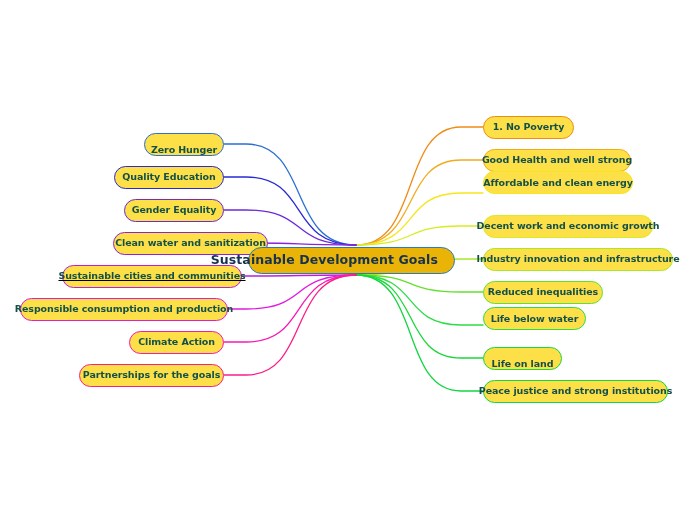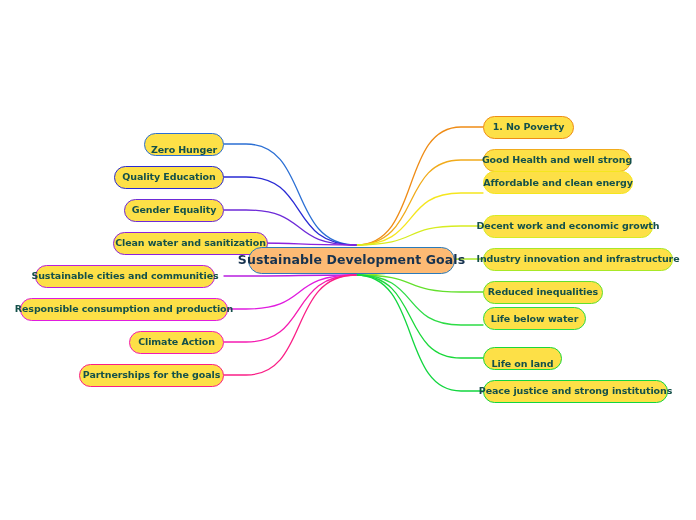--- a/index.html
+++ b/index.html
@@ -51,21 +51,22 @@
   }
   .branch-node .node-label {
     font-size: 9.5px;
   }
   .root-node {
     border-width: 1.6px;
     border-color: #2b7bba;
     border-radius: 999px;
     height: 27px;
     padding: 0 16px;
-    background: #fdba74;
+    background: #eab308;
+    justify-content: flex-end;
   }
   .root-node .node-label {
     font-size: 12.5px;
     color: #16324f;
     letter-spacing: 0.1px;
   }
 </style>
 </head>
 <body>
 
@@ -97,21 +98,21 @@
       </div>
       <div class="node branch-node" style="border-color: rgb(42, 43, 212); left: 114px; width: 110px; top: 165.5px;">
         <span class="node-label">Quality Education</span>
       </div>
       <div class="node branch-node" style="border-color: rgb(109, 42, 216); left: 124px; width: 100px; top: 198.5px;">
         <span class="node-label">Gender Equality</span>
       </div>
       <div class="node branch-node" style="border-color: rgb(140, 35, 220); left: 69px; width: 155px; top: 231.5px; margin-left: 44px;">
         <span class="node-label">Clean water and sanitization</span>
       </div>
-      <div class="node branch-node" style="border-color: rgb(184, 31, 223); left: 35px; width: 180px; top: 264.5px;">
+      <div class="node branch-node" style="border-color: rgb(184, 31, 223); left: 62px; width: 180px; top: 264.5px; text-decoration: underline;">
         <span class="node-label">Sustainable cities and communities</span>
       </div>
       <div class="node branch-node" style="border-color: rgb(224, 27, 223); left: 20px; width: 208px; top: 297.5px;">
         <span class="node-label">Responsible consumption and production</span>
       </div>
       <div class="node branch-node" style="border-color: rgb(245, 27, 177); left: 129px; width: 95px; top: 330.5px;">
         <span class="node-label">Climate Action</span>
       </div>
       <div class="node branch-node" style="border-color: rgb(250, 31, 134); left: 79px; width: 145px; top: 363.5px;">
         <span class="node-label">Partnerships for the goals</span>

